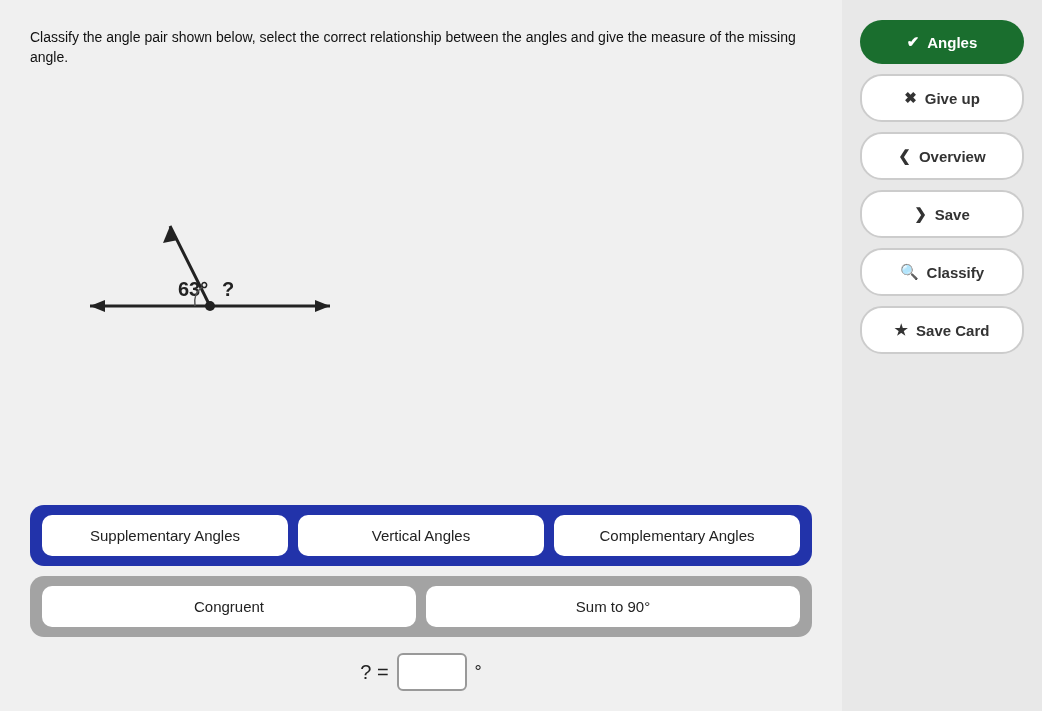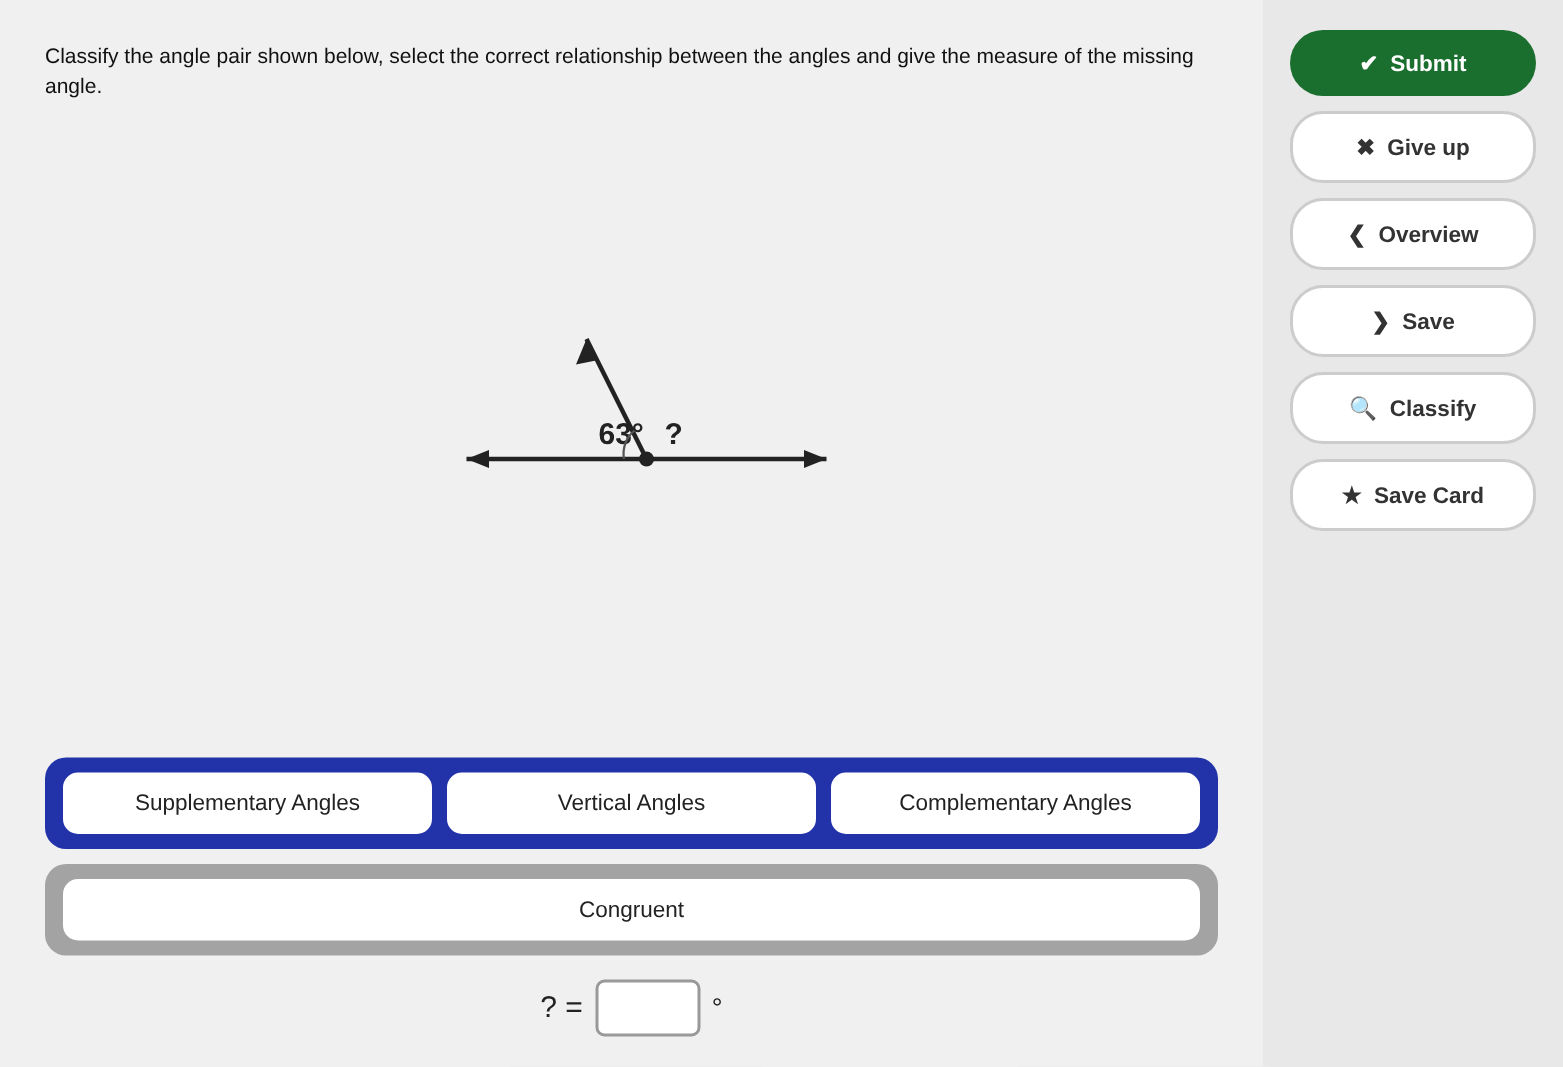--- a/index.html
+++ b/index.html
@@ -37,21 +37,20 @@
       color: #111;
       line-height: 1.4;
       margin-bottom: 10px;
     }
 
     
     .diagram-area {
       flex: 1;
       display: flex;
       align-items: center;
-      justify-content: center;
       padding-bottom: 10px;
     }
 
     
     .answer-section {
       display: flex;
       flex-direction: column;
       gap: 10px;
       padding-bottom: 10px;
     }
@@ -194,34 +193,35 @@
   <div class="answer-section">
 
     <div class="answer-row">
       <button class="answer-btn">Supplementary Angles</button>
       <button class="answer-btn">Vertical Angles</button>
       <button class="answer-btn">Complementary Angles</button>
     </div>
 
     <div class="answer-row purple">
       <button class="answer-btn">Congruent</button>
+      <button class="answer-btn">Sum to 90°</button>
     </div>
   </div>
 
   <div class="missing-angle-row">
     <span>? =</span>
     <input class="missing-angle-input" type="text" style="">
     <span class="degree-sign">°</span>
   </div>
 </div>
 
 <div class="sidebar">
   <button class="sidebar-btn btn-submit">
     <span class="btn-icon">✔</span>
-    <span>Submit</span>
+    <span>Angles</span>
   </button>
   <button class="sidebar-btn btn-give-up">
     <span class="btn-icon">✖</span>
     <span>Give up</span>
   </button>
   <button class="sidebar-btn btn-previous">
     <span class="btn-icon">❮</span>
     <span>Overview</span>
   </button>
   <button class="sidebar-btn btn-skip">

